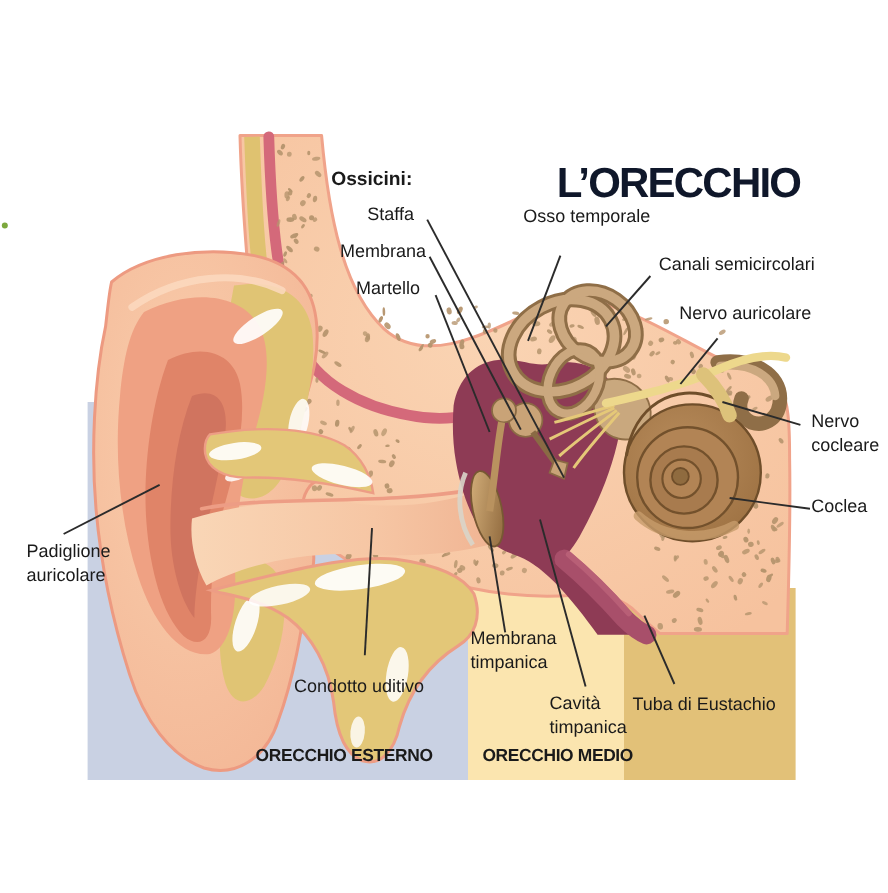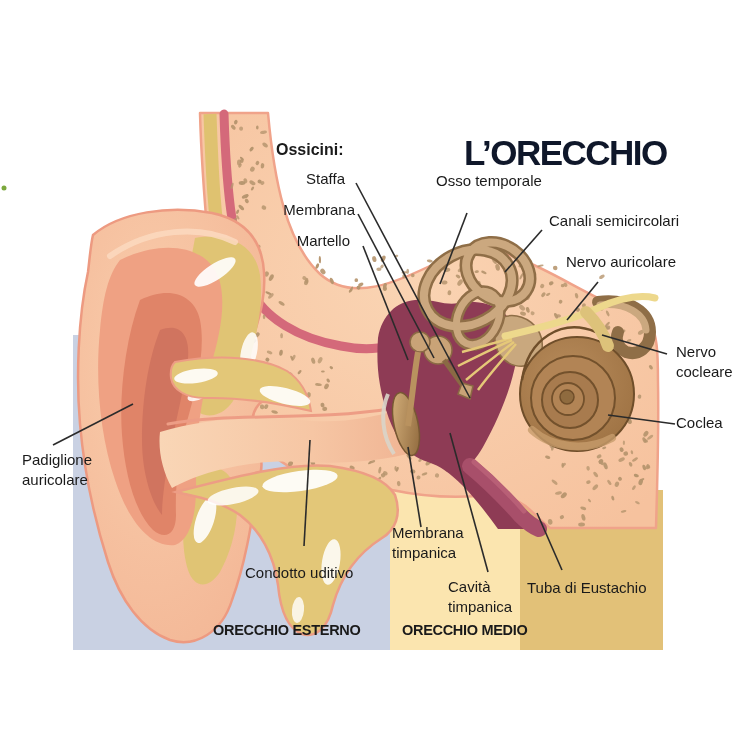--- a/index.html
+++ b/index.html
@@ -559,20 +559,20 @@
 <div class="lbl" style="left:549px;top:211px">Canali semicircolari</div>
 <div class="lbl" style="left:566px;top:252px">Nervo auricolare</div>
 <div class="lbl" style="left:676px;top:342px">Nervo
 cocleare</div>
 <div class="lbl" style="left:676px;top:413px">Coclea</div>
 <div class="lbl" style="left:22px;top:450px">Padiglione
 auricolare</div>
 <div class="lbl" style="left:245px;top:563px">Condotto uditivo</div>
 <div class="lbl" style="left:392px;top:523px">Membrana
 timpanica</div>
-<div class="lbl" style="left:448px;top:577px">Cavità
+<div class="lbl" style="left:458px;top:577px">Cavità
 timpanica</div>
 <div class="lbl" style="left:527px;top:578px">Tuba di Eustachio</div>
 
 <div class="zone" style="left:213px;top:622px">ORECCHIO ESTERNO</div>
 <div class="zone" style="left:402px;top:622px">ORECCHIO MEDIO</div>
 
 </div>
 
 </body></html>

